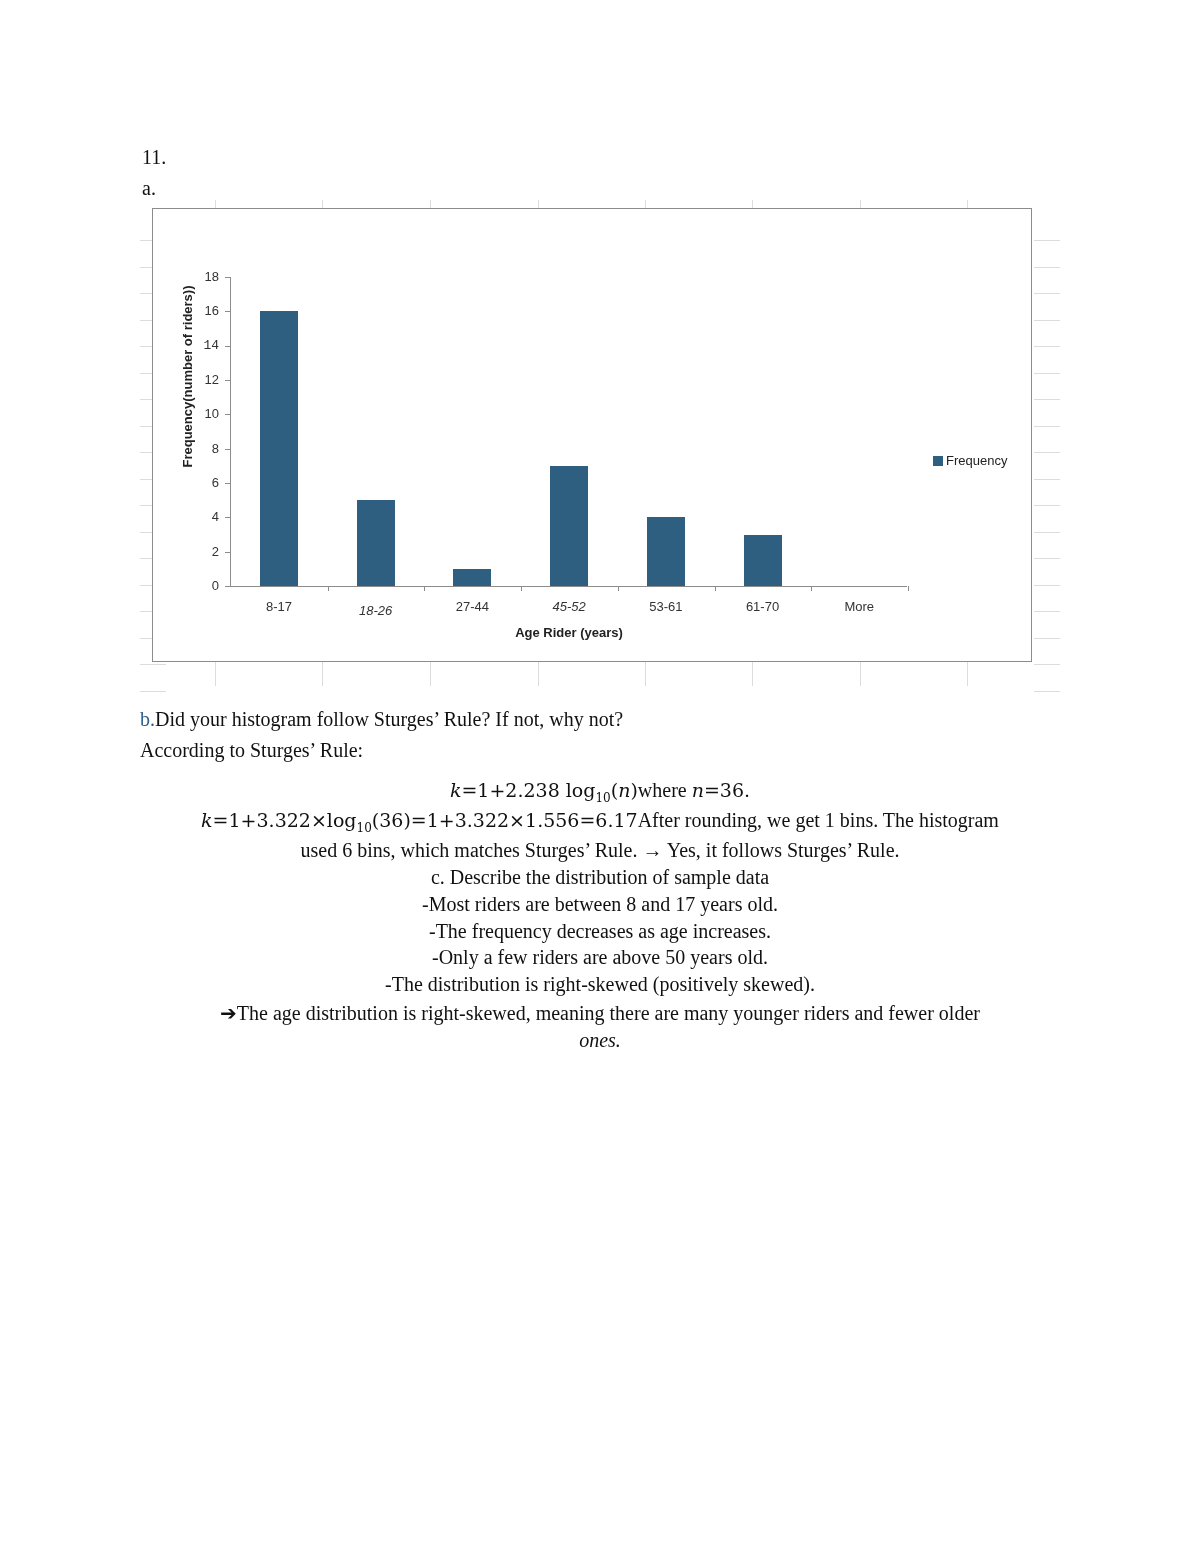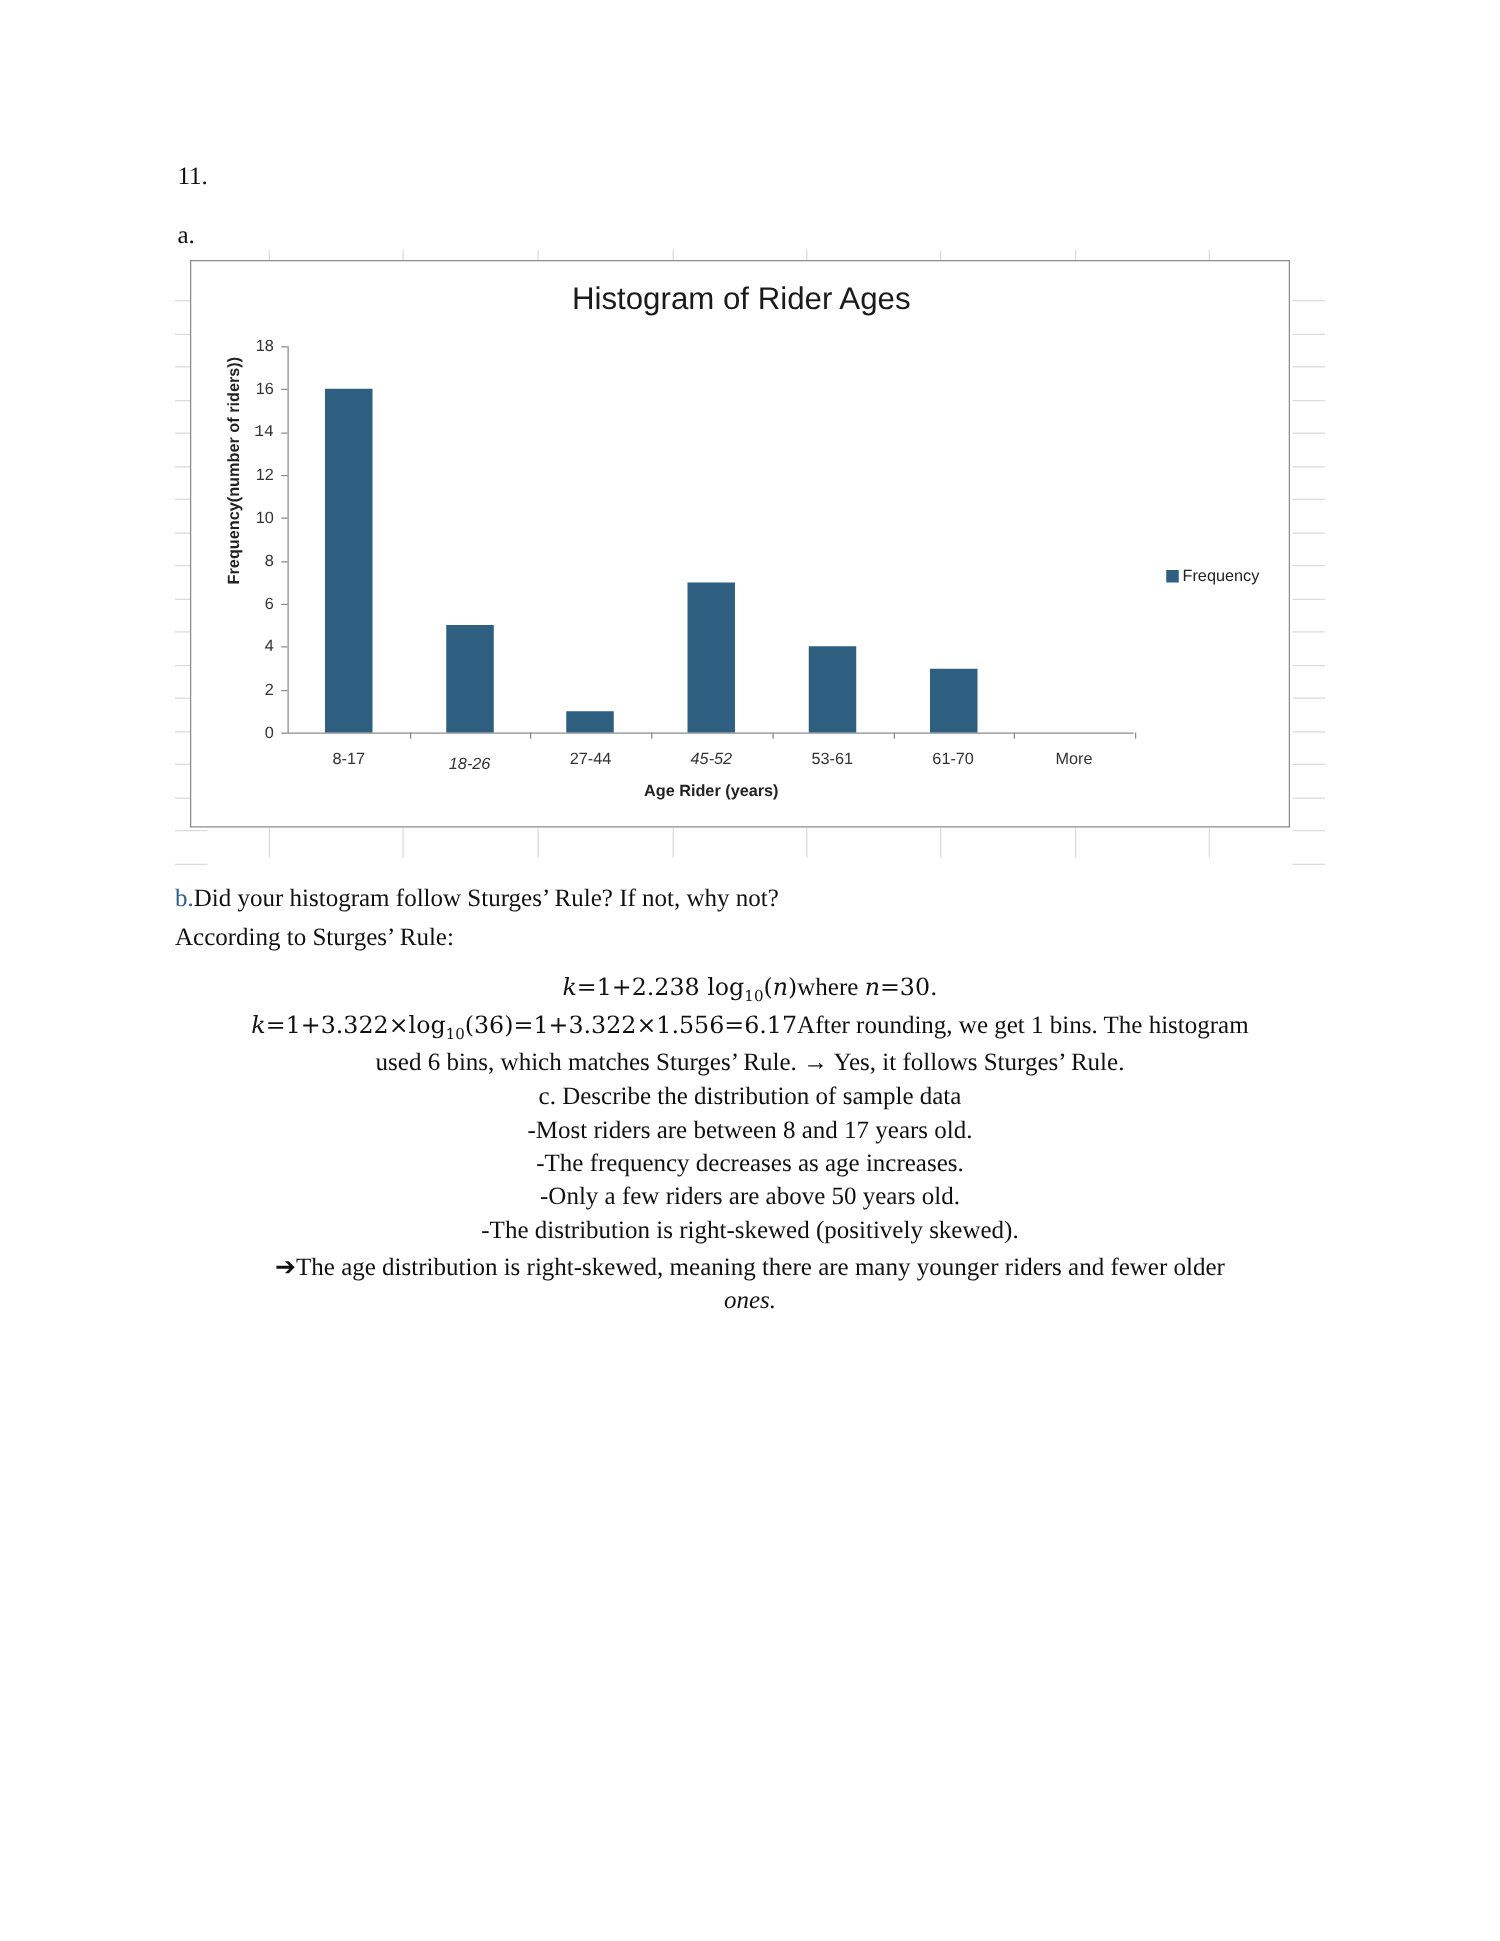--- a/index.html
+++ b/index.html
@@ -26,21 +26,21 @@
   .axis { position: absolute; background: #8c8c8c; }
   .ylabel { position: absolute; font-size: 13px; font-weight: bold; color: #222;
             transform: rotate(-90deg); transform-origin: center; white-space: nowrap; text-align: center; width: 260px; }
   .xlabel { position: absolute; font-size: 13px; font-weight: bold; color: #222; text-align: center; width: 200px; }
   .legend { position: absolute; font-size: 13px; color: #222; display: flex; align-items: center; gap: 3px; }
   .swatch { width: 10px; height: 10px; display: inline-block; }
 </style>
 </head>
 <body>
 
-<div class="line" style="left:142px; top:129px;">11.</div>
+<div class="line" style="left:142px; top:145px;">11.</div>
 <div class="line" style="left:142px; top:176px;">a.</div>
 
 <div class="gridwrap" id="gridwrap">
     <div class="hline" style="top: 40px; width: 26px; left: 0px;"></div>
     <div class="hline" style="top: 40px; width: 26px; right: 0px;"></div>
     <div class="hline" style="top: 66.5px; width: 26px; left: 0px;"></div>
     <div class="hline" style="top: 66.5px; width: 26px; right: 0px;"></div>
     <div class="hline" style="top: 93px; width: 26px; left: 0px;"></div>
     <div class="hline" style="top: 93px; width: 26px; right: 0px;"></div>
     <div class="hline" style="top: 119.5px; width: 26px; left: 0px;"></div>
@@ -85,21 +85,20 @@
     <div class="vline" style="left: 505px; height: 24px; bottom: 0px;"></div>
     <div class="vline" style="left: 612px; height: 8px; top: 0px;"></div>
     <div class="vline" style="left: 612px; height: 24px; bottom: 0px;"></div>
     <div class="vline" style="left: 720px; height: 8px; top: 0px;"></div>
     <div class="vline" style="left: 720px; height: 24px; bottom: 0px;"></div>
     <div class="vline" style="left: 827px; height: 8px; top: 0px;"></div>
     <div class="vline" style="left: 827px; height: 24px; bottom: 0px;"></div>
   </div>
 
 <div class="chartbox">
-  <div class="chart-title">Histogram of Rider Ages</div>
   <div class="ylabel sans" style="left:-96px; top:160px;">Frequency(number of riders))</div>
   <div id="yticks">
       <div class="ytick sans" style="left: 36px; top: 369px;">0</div>
       <div class="axis" style="left: 72px; top: 377px; width: 5px; height: 1px;"></div>
       <div class="ytick sans" style="left: 36px; top: 334.667px;">2</div>
       <div class="axis" style="left: 72px; top: 342.667px; width: 5px; height: 1px;"></div>
       <div class="ytick sans" style="left: 36px; top: 300.333px;">4</div>
       <div class="axis" style="left: 72px; top: 308.333px; width: 5px; height: 1px;"></div>
       <div class="ytick sans" style="left: 36px; top: 266px;">6</div>
       <div class="axis" style="left: 72px; top: 274px; width: 5px; height: 1px;"></div>
@@ -149,21 +148,21 @@
     <span>Frequency</span>
   </div>
 </div>
 
 <div class="line" style="left:140px; top:707px;">
   <span class="blue">b.</span><span>Did your histogram follow Sturges’ Rule? If not, why not?</span>
 </div>
 <div class="line" style="left:140px; top:738px;">According to Sturges’ Rule:</div>
 
 <div class="line center" style="top:778px;">
-  <span class="math"><i>k</i><span>=1+2.238 log</span><span class="sub">10</span><span>(</span><i>n</i><span>)</span></span><span>where </span><span class="math"><i>n</i><span>=30.</span></span>
+  <span class="math"><i>k</i><span>=1+2.238 log</span><span class="sub">10</span><span>(</span><i>n</i><span>)</span></span><span>where </span><span class="math"><i>n</i><span>=36.</span></span>
 </div>
 
 <div class="line center" style="top:808px;">
   <span class="math"><i>k</i><span>=1+3.322×log</span><span class="sub">10</span><span>(36)=1+3.322×1.556=6.17</span></span><span>After rounding, we get 1 bins. The histogram</span>
 </div>
 <div class="line center" style="top:838px;">used 6 bins, which matches Sturges’ Rule. → Yes, it follows Sturges’ Rule.</div>
 
 <div class="line center" style="top:865px;">c.  Describe the distribution of sample data</div>
 <div class="line center" style="top:892px;">-Most riders are between 8 and 17 years old.</div>
 <div class="line center" style="top:919px;">-The frequency decreases as age increases.</div>

